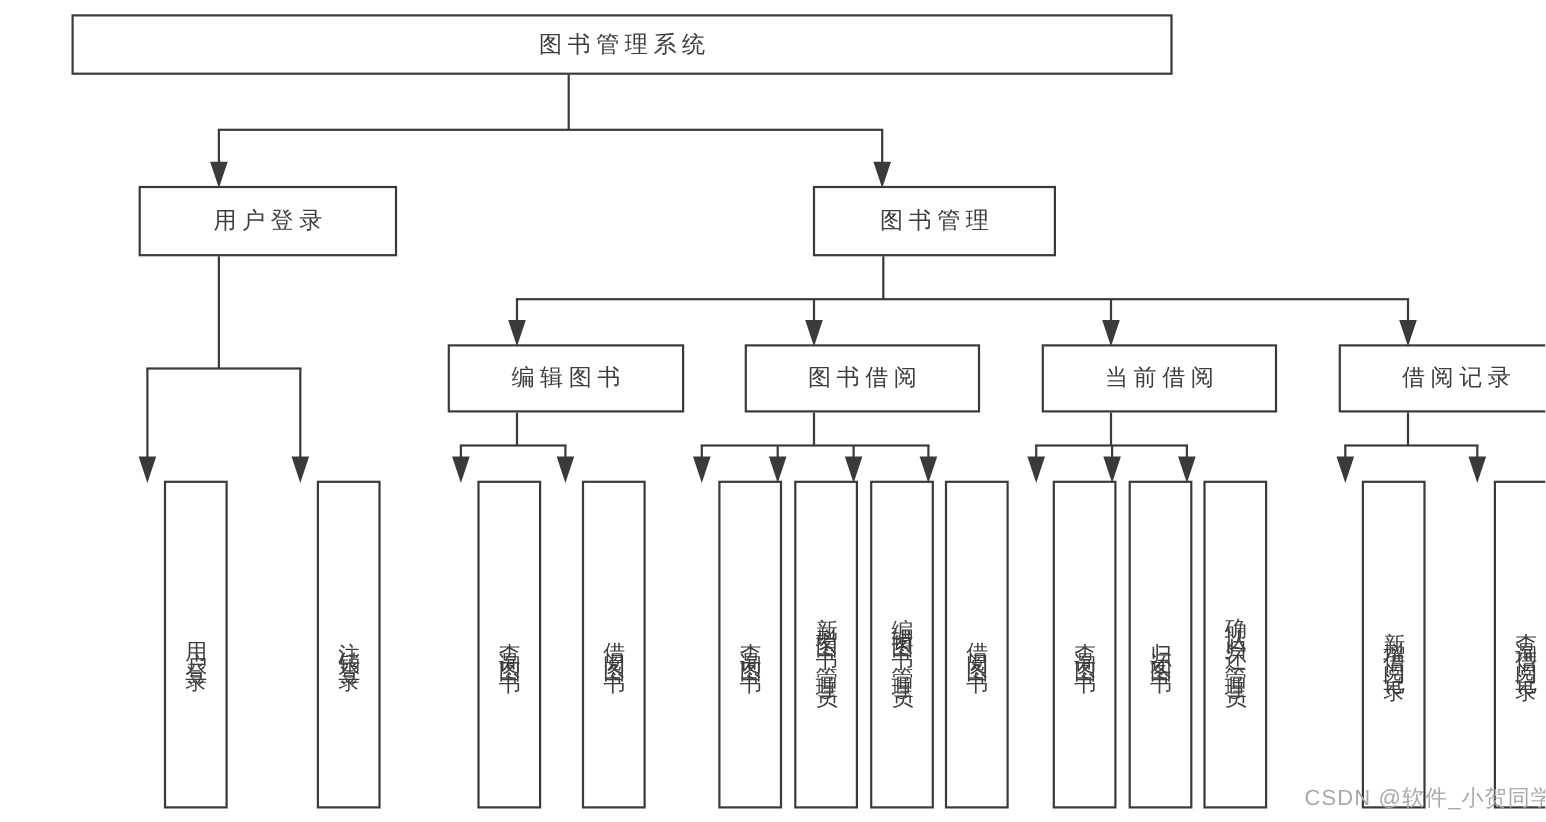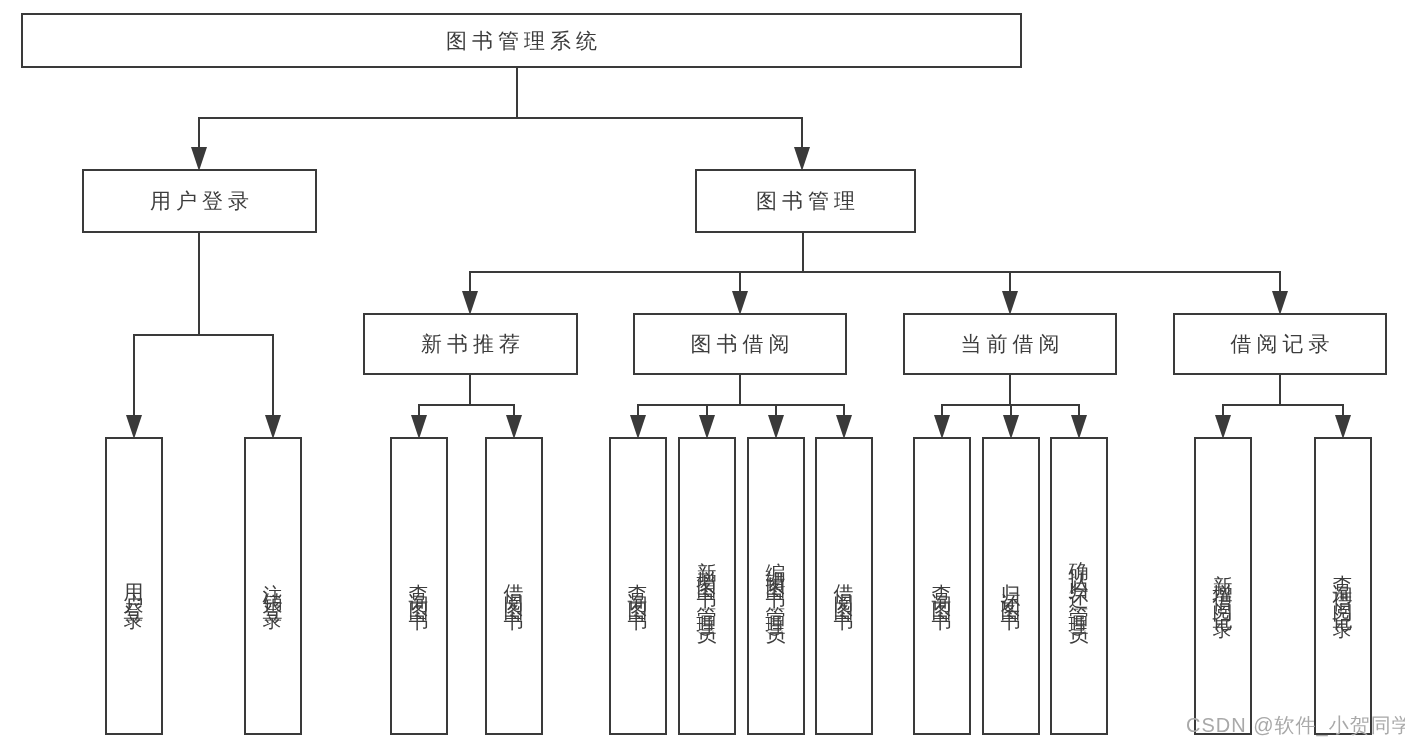--- a/index.html
+++ b/index.html
@@ -11,20 +11,21 @@
     overflow:hidden;
   }
   .node{
     position:absolute;
     box-sizing:border-box;
     background:var(--bg,#ffffff);
     border:2px solid var(--line,#3a3a3a);
     display:flex;
     align-items:center;
     justify-content:center;
+    margin-left:44px;
   }
   .node .lbl{
     color:var(--txt,#3d3d3d);
     font-size:21px;
     letter-spacing:5px;
     text-indent:5px;
     white-space:nowrap;
     line-height:1.2;
   }
   .node.v .lbl{
@@ -61,21 +62,21 @@
   </div>
 
   <div class="node h" style="left:82px;top:169px;width:235px;height:64px">
     <span class="lbl">用户登录</span>
   </div>
   <div class="node h" style="left:695px;top:169px;width:221px;height:64px">
     <span class="lbl">图书管理</span>
   </div>
 
   <div class="node h" style="left:363px;top:313px;width:215px;height:62px">
-    <span class="lbl">新书推荐</span>
+    <span class="lbl">编辑图书</span>
   </div>
   <div class="node h" style="left:903px;top:313px;width:214px;height:62px">
     <span class="lbl">当前借阅</span>
   </div>
   <div class="node h" style="left:633px;top:313px;width:214px;height:62px">
     <span class="lbl">图书借阅</span>
   </div>
   <div class="node h" style="left:1173px;top:313px;width:214px;height:62px">
     <span class="lbl">借阅记录</span>
   </div>

